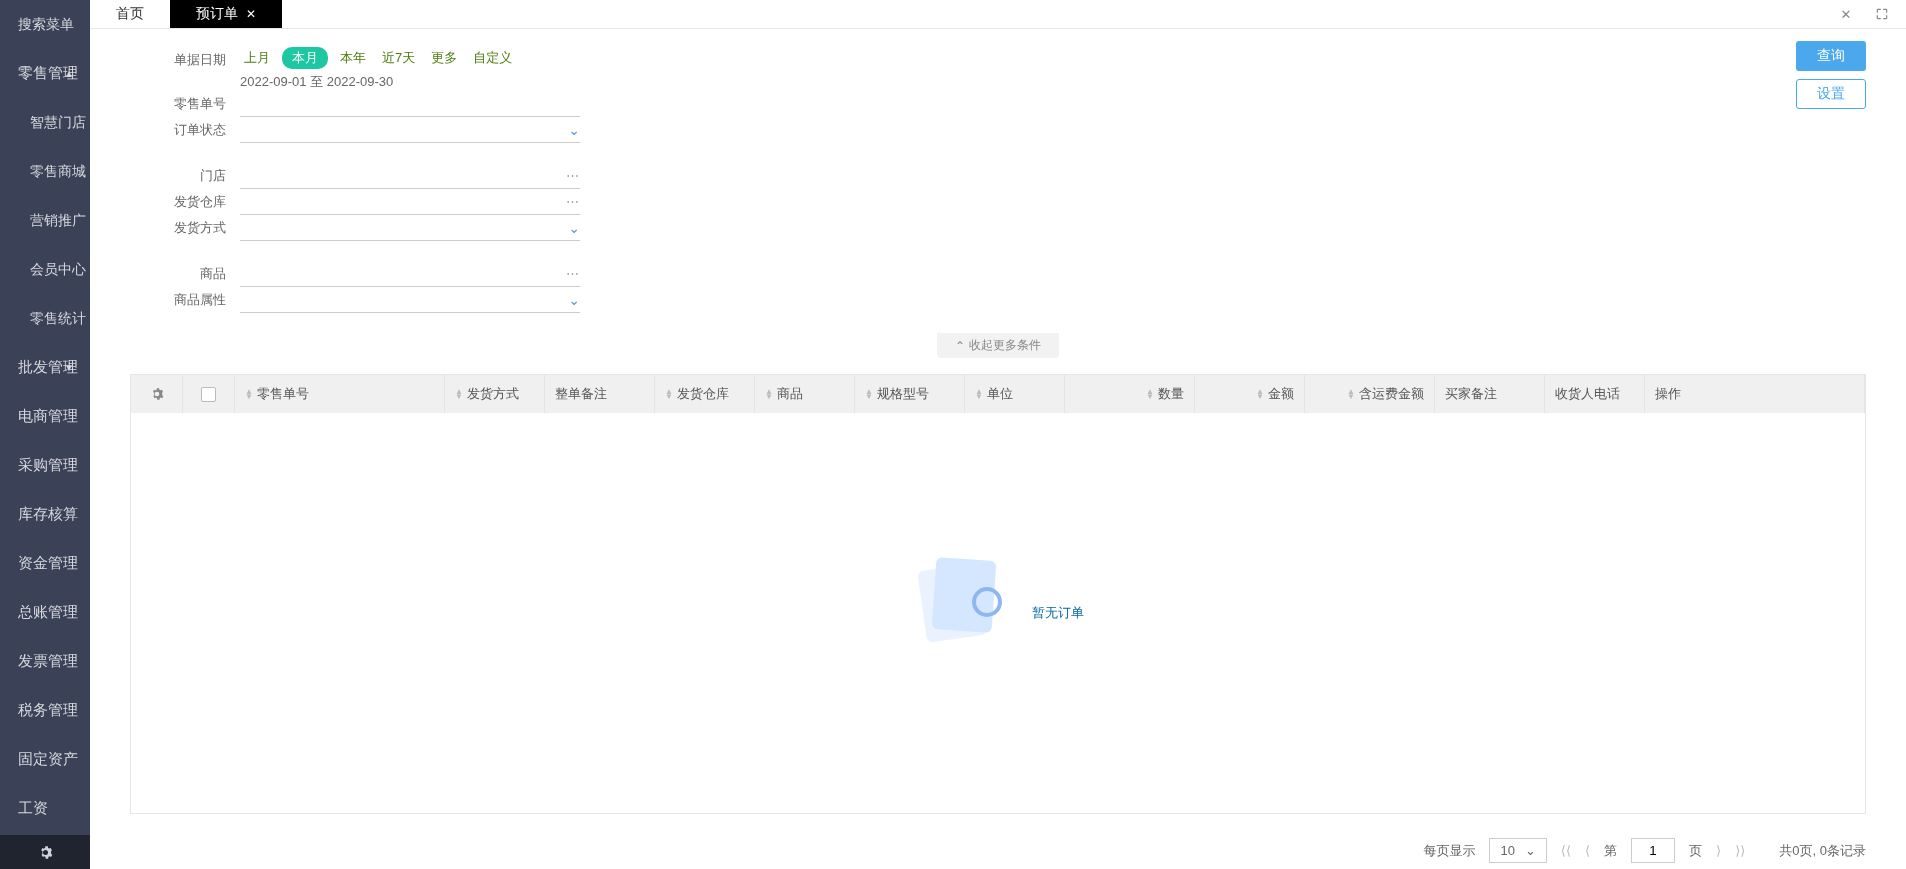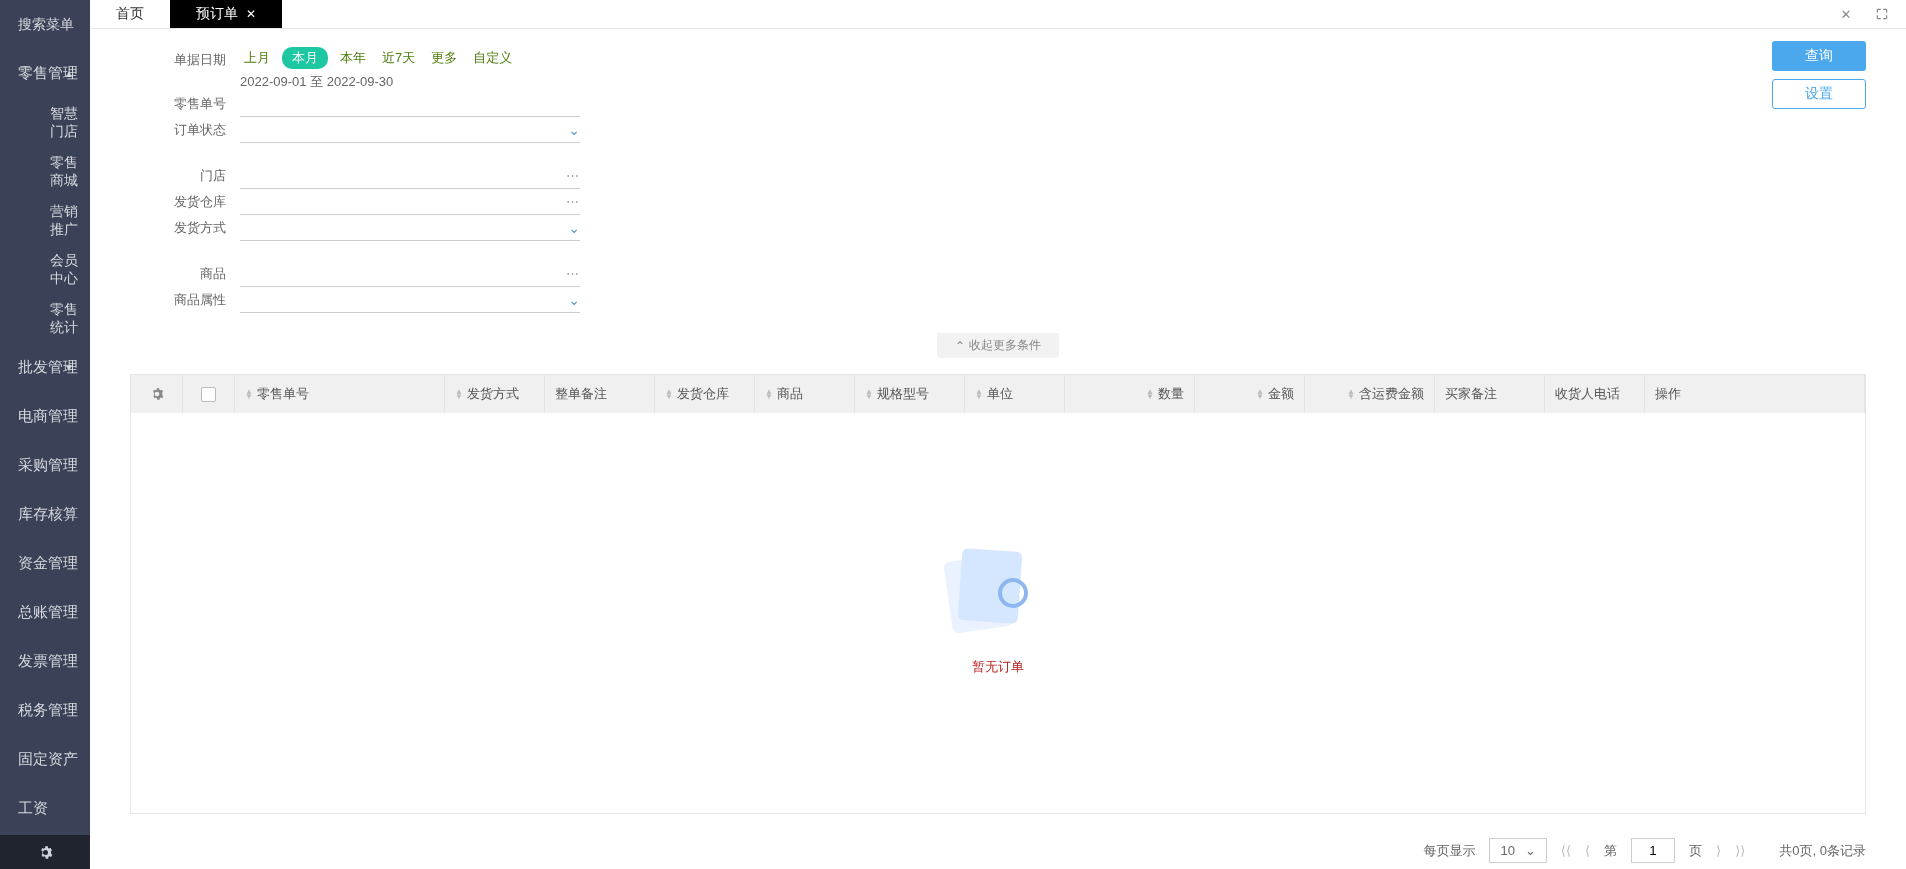--- a/index.html
+++ b/index.html
@@ -5,21 +5,21 @@
 * { margin: 0; padding: 0; box-sizing: border-box; font-family: "Microsoft YaHei", Arial, sans-serif; }
 body { background: #fff; font-size: 13px; color: #333; overflow: hidden; }
 
 .app { display: flex; height: 869px; width: 1906px; }
 
 
 .sidebar { width: 124px; background: #3b4257; color: #c6cad4; display: flex; flex-direction: column; }
 .sidebar-item { height: 49px; display: flex; align-items: center; padding-left: 18px; cursor: pointer; font-size: 14px; color: #d6d8de; position: relative; }
 .sidebar-item.search { font-size: 14px; }
 .sidebar-item.group { font-size: 15px; }
-.sidebar-item.sub { padding-left: 30px; font-size: 14px; margin-left: 20px; }
+.sidebar-item.sub { padding-left: 30px; font-size: 14px; }
 .sidebar-item .arrow { position: absolute; right: 16px; font-size: 10px; }
 .sidebar-foot { margin-top: auto; height: 34px; background: #20242f; display: flex; align-items: center; justify-content: center; }
 .gear { width: 15px; height: 15px; }
 
 
 .main { flex: 1; display: flex; flex-direction: column; position: relative; }
 
 .tabs { height: 48px; display: flex; align-items: stretch; border-bottom: 1px solid #e6e6e6; }
 .tab { padding: 0 26px; display: flex; align-items: center; font-size: 14px; cursor: pointer; }
 .tab.active { background: #000000; color: #fff; }
@@ -38,37 +38,37 @@
 .date-chips { display: flex; gap: 8px; align-items: center; }
 .chip { color: #4d7c0f; cursor: pointer; padding: 2px 4px; }
 .chip.active { background: #1dc7a1; color: #fff; border-radius: 10px; padding: 2px 10px; }
 .date-range { margin-top: 4px; color: #666; font-size: 13px; }
 .underline-input { border: none; border-bottom: 1px solid #ccc; width: 340px; height: 26px; background: transparent; outline: none; }
 .select-wrap { position: relative; width: 340px; border-bottom: 1px solid #ccc; height: 26px; display: flex; align-items: center; }
 .select-wrap .chev { margin-left: auto; color: #5b9bd5; font-size: 14px; }
 .dots { margin-left: auto; color: #888; letter-spacing: 1px; cursor: pointer; }
 
 .action-buttons { position: absolute; right: 40px; top: 12px; display: flex; flex-direction: column; gap: 8px; }
-.btn { border-radius: 3px; padding: 5px 32px; font-size: 14px; cursor: pointer; border: 1px solid transparent; }
+.btn { border-radius: 3px; padding: 5px 20px; font-size: 14px; cursor: pointer; border: 1px solid transparent; }
 .btn-primary { background: #4ba8ec; color: #fff; }
 .btn-outline { background: #fff; color: #4ba8ec; border: 1px solid #4ba8ec; }
 
 .collapse-bar { display: flex; justify-content: center; margin: 0 40px; }
 .collapse-btn { background: #f2f2f2; color: #888; padding: 4px 18px; border-radius: 0 0 4px 4px; font-size: 12px; cursor: pointer; display: flex; align-items: center; gap: 4px; }
 
 
 .table-wrap { margin: 16px 40px 0 40px; border: 1px solid #e6e6e6; }
 .thead { display: flex; background: #f0f0f0; height: 38px; align-items: stretch; }
 .th { display: flex; align-items: center; padding: 0 10px; border-right: 1px solid #e4e4e4; color: #555; font-size: 13px; white-space: nowrap; }
 .th .sort { display: inline-flex; flex-direction: column; margin-right: 4px; line-height: 5px; color: #bbb; font-size: 8px; }
 .th-gear { width: 52px; justify-content: center; }
 .th-check { width: 52px; justify-content: center; }
 .checkbox { width: 15px; height: 15px; border: 1px solid #bbb; background: #fff; border-radius: 2px; }
 
-.empty { height: 400px; display: flex; flex-direction: column; align-items: center; justify-content: center; color: #b91c1c; }
+.empty { height: 400px; display: flex; flex-direction: row; align-items: center; justify-content: center; color: #0369a1; }
 .empty-img { width: 120px; height: 90px; margin-bottom: 18px; position: relative; }
 .doc-shape { position: absolute; left: 10px; top: 8px; width: 60px; height: 72px; background: #eaf2ff; border-radius: 6px; transform: rotate(-8deg); }
 .doc-shape2 { position: absolute; left: 22px; top: 0; width: 60px; height: 72px; background: #d5e6ff; border-radius: 6px; transform: rotate(4deg); }
 .mag { position: absolute; left: 60px; top: 28px; width: 30px; height: 30px; border: 4px solid #8fb7ef; border-radius: 50%; }
 
 .hscroll { height: 10px; background: #f5f5f5; margin: 8px 40px 0 40px; border-radius: 5px; position: relative; }
 .hscroll-thumb { position: absolute; left: 120px; right: 260px; top: 0; bottom: 0; background: #d4d4d4; border-radius: 5px; }
 
 .pager { display: flex; align-items: center; justify-content: flex-end; gap: 14px; padding: 16px 40px; color: #666; font-size: 13px; }
 .page-sel { border: 1px solid #ccc; padding: 4px 10px; display: flex; align-items: center; gap: 10px; }

